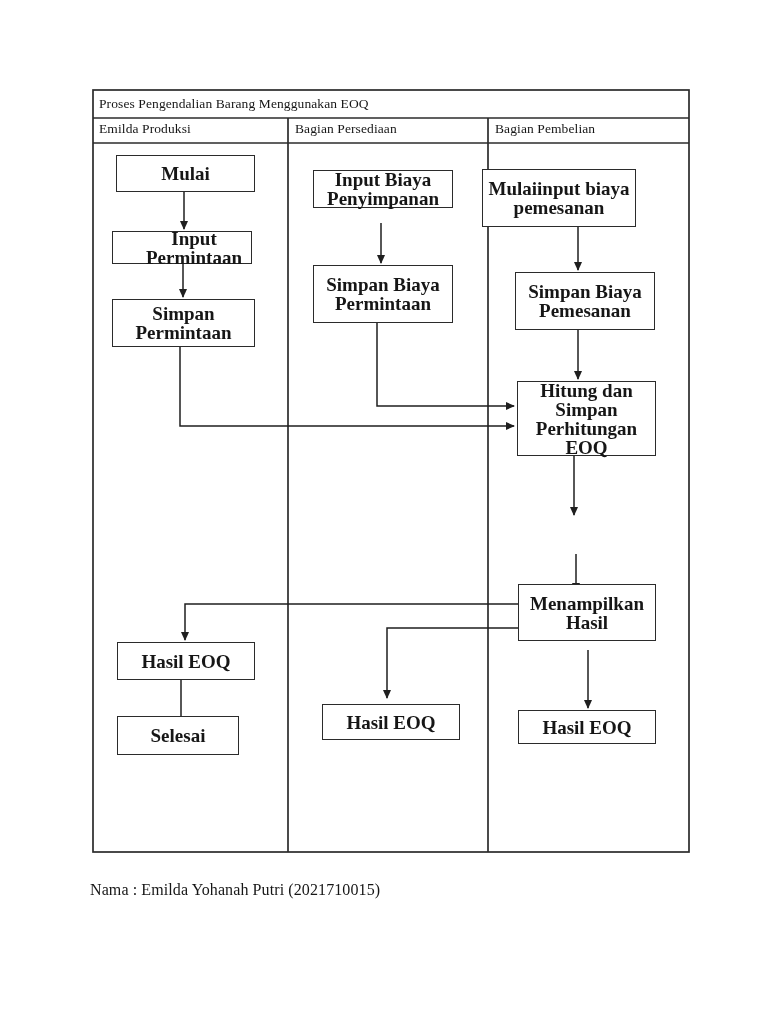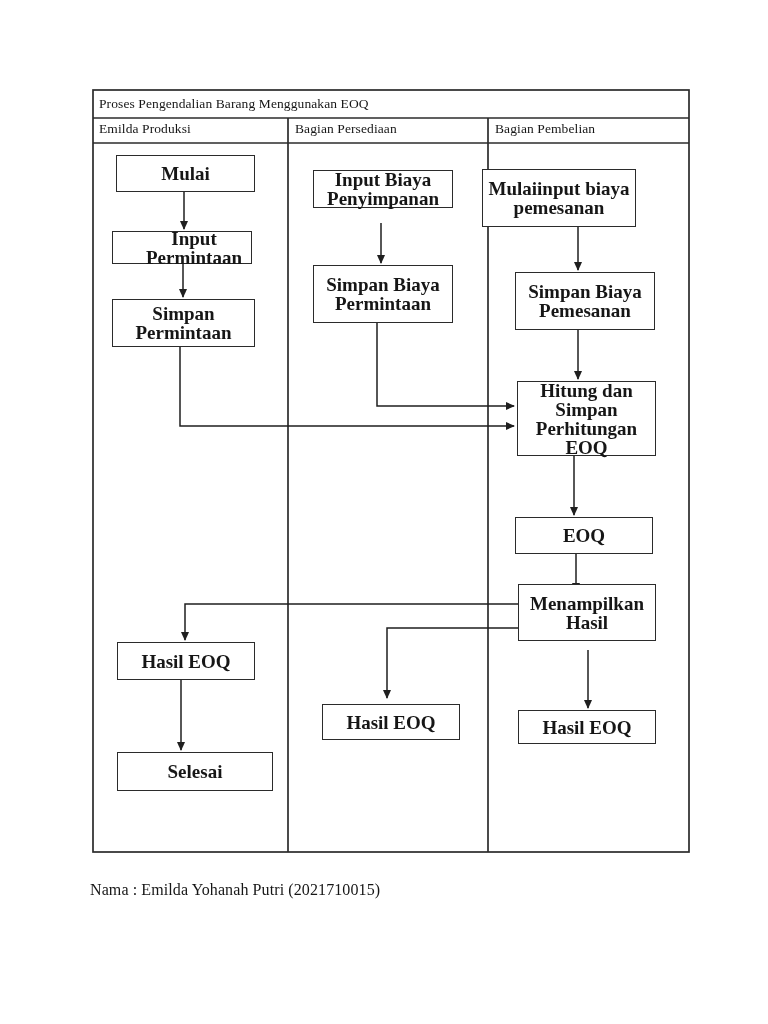--- a/index.html
+++ b/index.html
@@ -81,21 +81,21 @@
   <div class="node" style="left:112px; top:231px; width:140px; height:33px;padding-left:24px;">
     <span class="node-label">Input Permintaan</span>
   </div>
   <div class="node" style="left:112px; top:299px; width:143px; height:48px;">
     <span class="node-label">Simpan
 Permintaan</span>
   </div>
   <div class="node" style="left:117px; top:642px; width:138px; height:38px;">
     <span class="node-label">Hasil EOQ</span>
   </div>
-  <div class="node" style="left:117px; top:752px; width:156px; height:39px;">
+  <div class="node" style="left:117px; top:716px; width:122px; height:39px;">
     <span class="node-label">Selesai</span>
   </div>
 
   <div class="node" style="left:313px; top:170px; width:140px; height:38px;">
     <span class="node-label">Input Biaya
 Penyimpanan</span>
   </div>
   <div class="node" style="left:313px; top:265px; width:140px; height:58px;">
     <span class="node-label">Simpan Biaya
 Permintaan</span>
@@ -110,23 +110,20 @@
   </div>
   <div class="node" style="left:515px; top:272px; width:140px; height:58px;">
     <span class="node-label">Simpan Biaya
 Pemesanan</span>
   </div>
   <div class="node" style="left:517px; top:381px; width:139px; height:75px;">
     <span class="node-label">Hitung dan
 Simpan
 Perhitungan EOQ</span>
   </div>
-  <div class="node" style="left:515px; top:517px; width:138px; height:37px;">
-    <span class="node-label">EOQ</span>
-  </div>
   <div class="node" style="left:518px; top:584px; width:138px; height:57px;">
     <span class="node-label">Menampilkan
 Hasil</span>
   </div>
   <div class="node" style="left:518px; top:710px; width:138px; height:34px;">
     <span class="node-label">Hasil EOQ</span>
   </div>
 
   <div class="txt footer-note" style="left:90px; top:881px;">Nama : Emilda Yohanah Putri (2021710015)</div>
 

